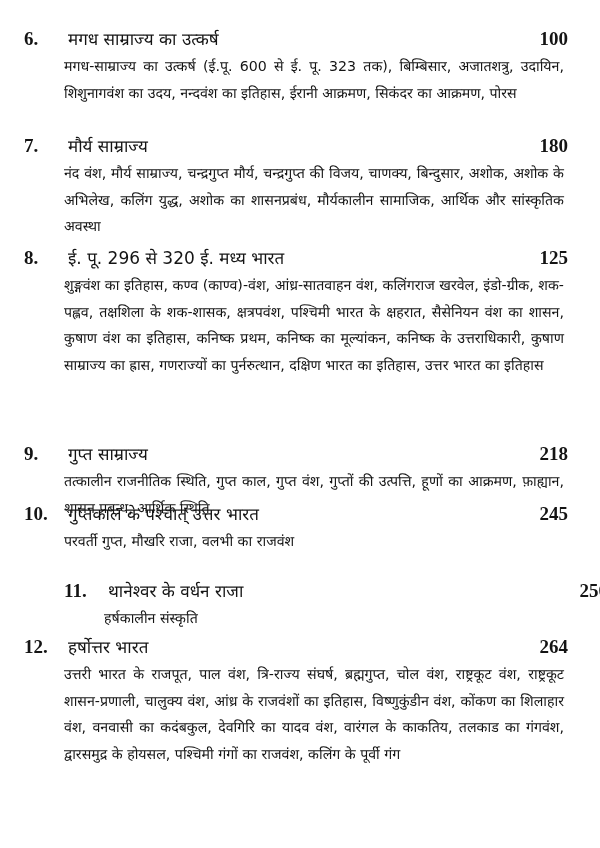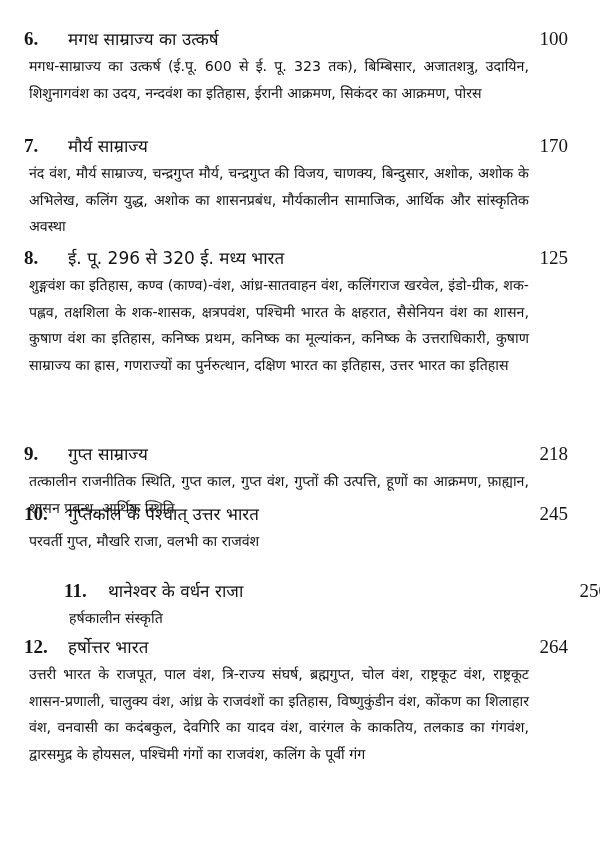--- a/index.html
+++ b/index.html
@@ -49,25 +49,25 @@
       font-family: "DejaVu Sans", sans-serif;
       font-weight: normal;
       font-size: 17px;
       white-space: nowrap;
     }
     .page-no {
       position: absolute;
       right: 32px;
       top: 0;
       font-family: "Liberation Serif", serif;
-      font-weight: normal;
+      font-weight: bold;
       font-size: 19px;
     }
     .desc {
-      margin-left: 29px;
+      margin-left: 64px;
       width: 500px;
       font-family: "DejaVu Sans", sans-serif;
       font-size: 14.2px;
       line-height: 26.5px;
       text-align: justify;
       text-align-last: left;
       letter-spacing: 0;
     }
   </style>
 </head>
@@ -81,21 +81,21 @@
       <span class="title">मगध साम्राज्य का उत्कर्ष</span>
       <span class="page-no">100</span>
     </div>
     <div class="desc">मगध-साम्राज्य का उत्कर्ष (ई.पू. 600 से ई. पू. 323 तक), बिम्बिसार, अजातशत्रु, उदायिन, शिशुनागवंश का उदय, नन्दवंश का इतिहास, ईरानी आक्रमण, सिकंदर का आक्रमण, पोरस</div>
   </div>
 
   <div class="entry" style="top:132px;">
     <div class="heading">
       <span class="num">7.</span>
       <span class="title">मौर्य साम्राज्य</span>
-      <span class="page-no">170</span>
+      <span class="page-no">180</span>
     </div>
     <div class="desc">नंद वंश, मौर्य साम्राज्य, चन्द्रगुप्त मौर्य, चन्द्रगुप्त की विजय, चाणक्य, बिन्दुसार, अशोक, अशोक के अभिलेख, कलिंग युद्ध, अशोक का शासनप्रबंध, मौर्यकालीन सामाजिक, आर्थिक और सांस्कृतिक अवस्था</div>
   </div>
 
   <div class="entry" style="top:244px;">
     <div class="heading">
       <span class="num">8.</span>
       <span class="title">ई. पू. 296 से 320 ई. मध्य भारत</span>
       <span class="page-no">125</span>
     </div>

